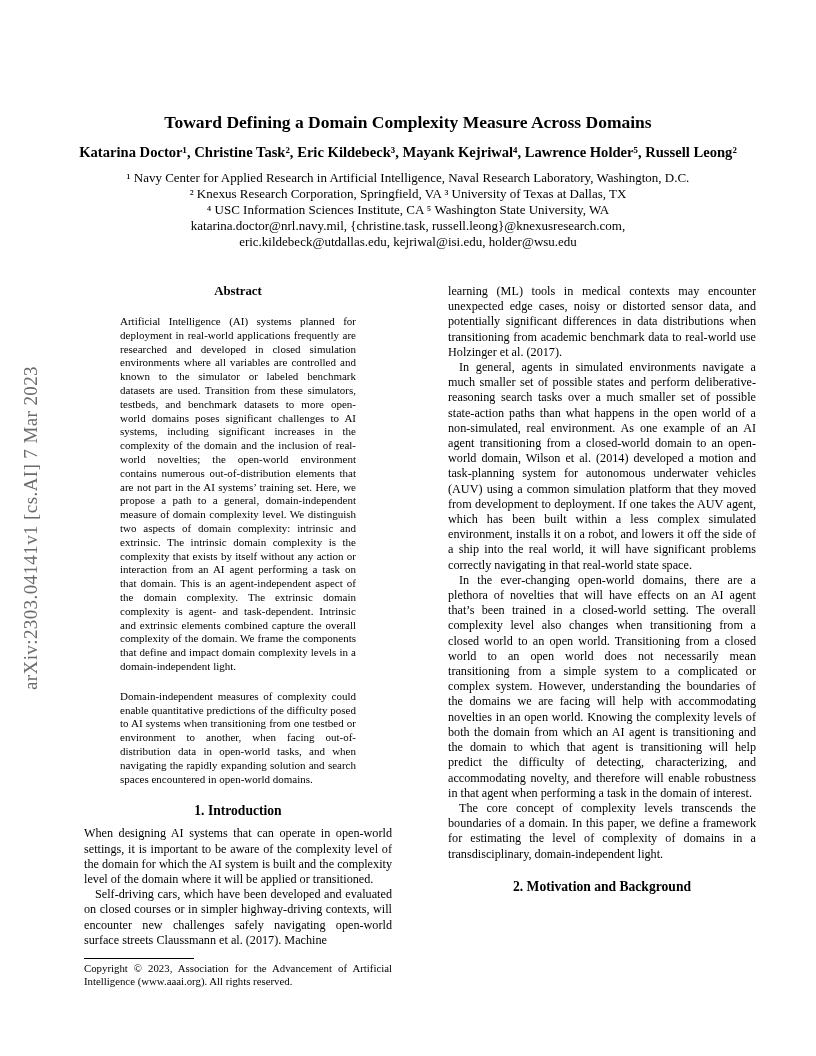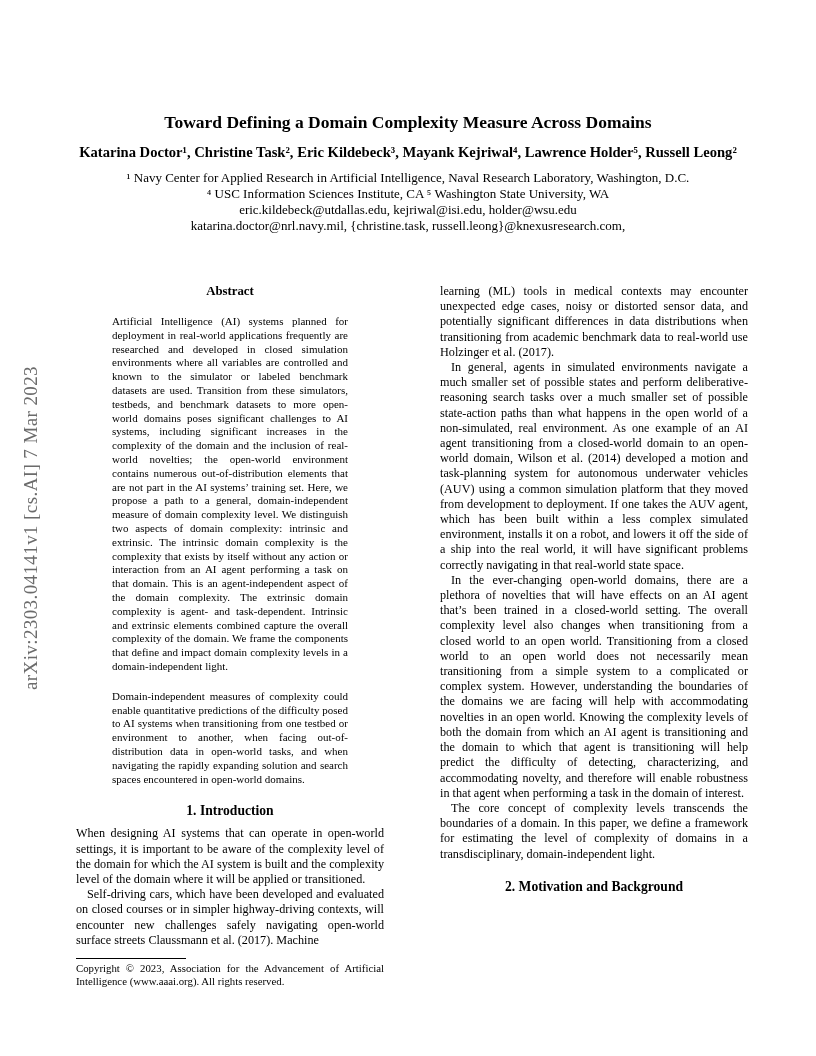--- a/index.html
+++ b/index.html
@@ -39,21 +39,21 @@
   }
   .affils {
     margin-top: 9px;
     text-align: center;
     font-size: 13px;
     line-height: 16px;
   }
   .columns {
     position: absolute;
     top: 284px;
-    left: 76px;
+    left: 84px;
     width: 672px;
     display: flex;
     gap: 56px;
   }
   .col { width: 318px; }
   .abstract-head {
     text-align: center;
     font-weight: bold;
     font-size: 12.8px;
     margin-bottom: 9px;
@@ -99,23 +99,24 @@
 <div class="page">
 
   <div class="watermark">arXiv:2303.04141v1  [cs.AI]  7 Mar 2023</div>
 
   <div class="title">Toward Defining a Domain Complexity Measure Across Domains</div>
 
   <div class="authors">Katarina Doctor¹, Christine Task², Eric Kildebeck³, Mayank Kejriwal⁴, Lawrence Holder⁵, Russell Leong²</div>
 
   <div class="affils">
     <div>¹ Navy Center for Applied Research in Artificial Intelligence, Naval Research Laboratory, Washington, D.C.</div>
+    <div>² Knexus Research Corporation, Springfield, VA ³ University of Texas at Dallas, TX</div>
     <div>⁴ USC Information Sciences Institute, CA ⁵ Washington State University, WA</div>
+    <div>katarina.doctor@nrl.navy.mil, {christine.task, russell.leong}@knexusresearch.com,</div>
     <div>eric.kildebeck@utdallas.edu, kejriwal@isi.edu, holder@wsu.edu</div>
-    <div>katarina.doctor@nrl.navy.mil, {christine.task, russell.leong}@knexusresearch.com,</div>
   </div>
 
   <div class="columns">
 
     <div class="col">
       <div class="abstract-head">Abstract</div>
       <div class="abstract">
         <p>Artificial Intelligence (AI) systems planned for deployment in real-world applications frequently are researched and developed in closed simulation environments where all variables are controlled and known to the simulator or labeled benchmark datasets are used. Transition from these simulators, testbeds, and benchmark datasets to more open-world domains poses significant challenges to AI systems, including significant increases in the complexity of the domain and the inclusion of real-world novelties; the open-world environment contains numerous out-of-distribution elements that are not part in the AI systems’ training set. Here, we propose a path to a general, domain-independent measure of domain complexity level. We distinguish two aspects of domain complexity: intrinsic and extrinsic. The intrinsic domain complexity is the complexity that exists by itself without any action or interaction from an AI agent performing a task on that domain. This is an agent-independent aspect of the domain complexity. The extrinsic domain complexity is agent- and task-dependent. Intrinsic and extrinsic elements combined capture the overall complexity of the domain. We frame the components that define and impact domain complexity levels in a domain-independent light.</p>
         <p>Domain-independent measures of complexity could enable quantitative predictions of the difficulty posed to AI systems when transitioning from one testbed or environment to another, when facing out-of-distribution data in open-world tasks, and when navigating the rapidly expanding solution and search spaces encountered in open-world domains.</p>
       </div>

